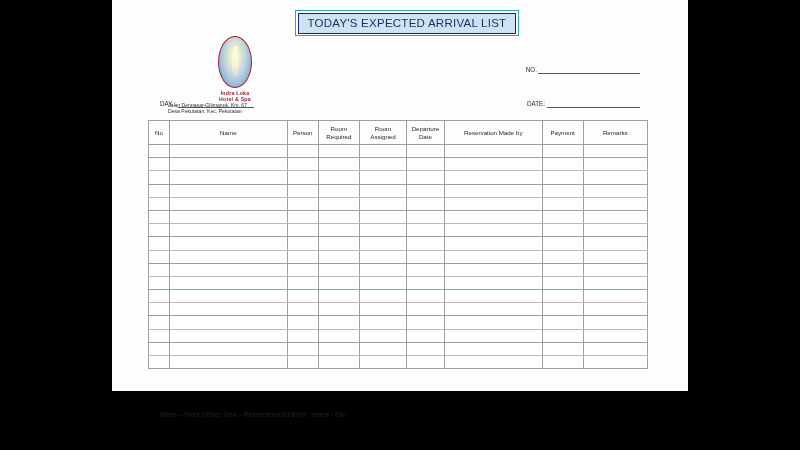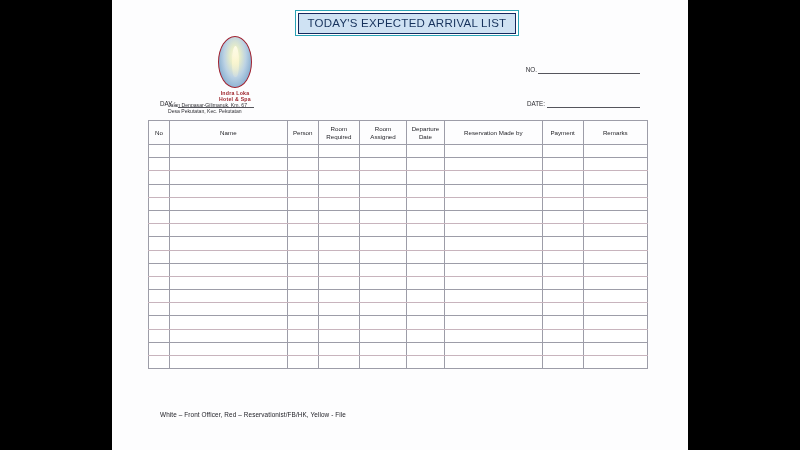--- a/index.html
+++ b/index.html
@@ -28,21 +28,21 @@
   }
   .letterbox.left  { left: 0;  width: 112px; }
   .letterbox.right { right: 0; width: 112px; }
 
   
   #page {
     position: absolute;
     left: 112px;
     top: 0;
     width: 576px;
-    height: 450px;
+    height: 391px;
     background: #fdfdfe;
   }
 
   
   #header {
     position: relative;
     height: 118px;
   }
 
   

